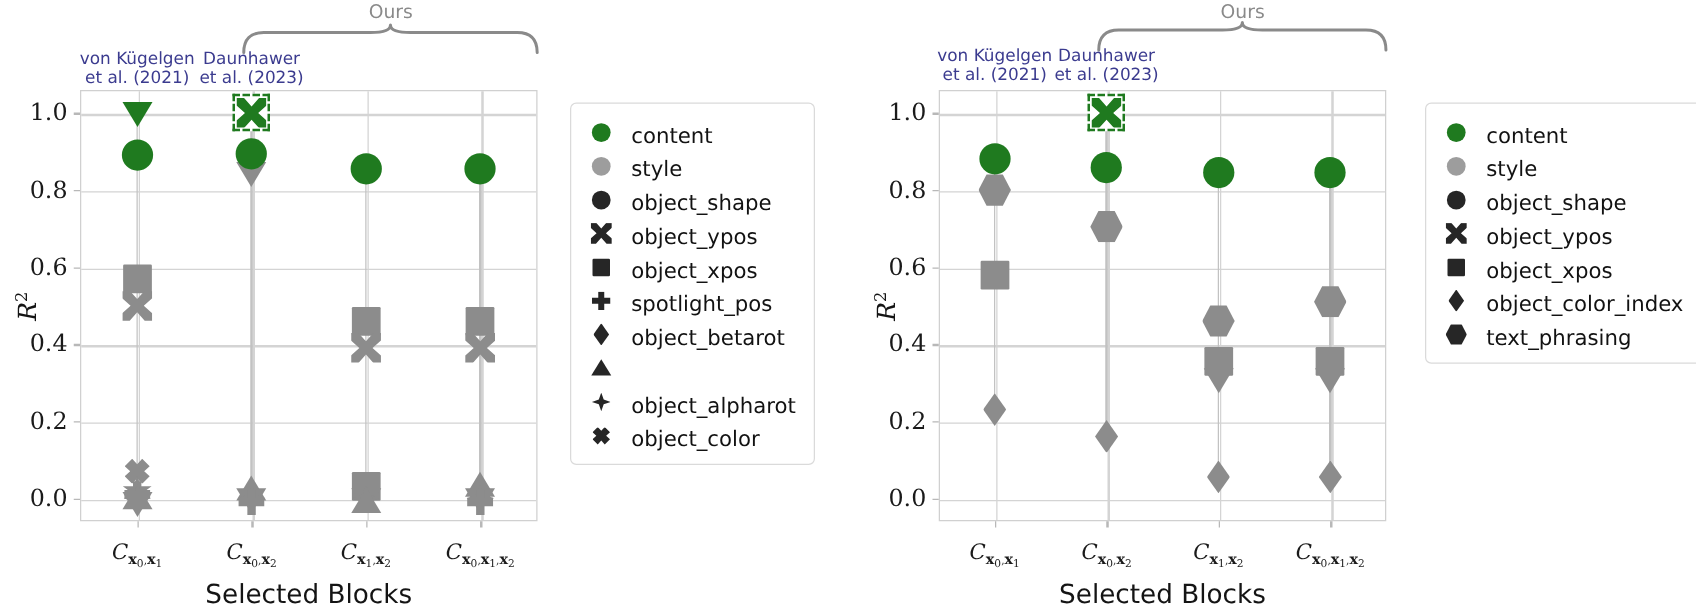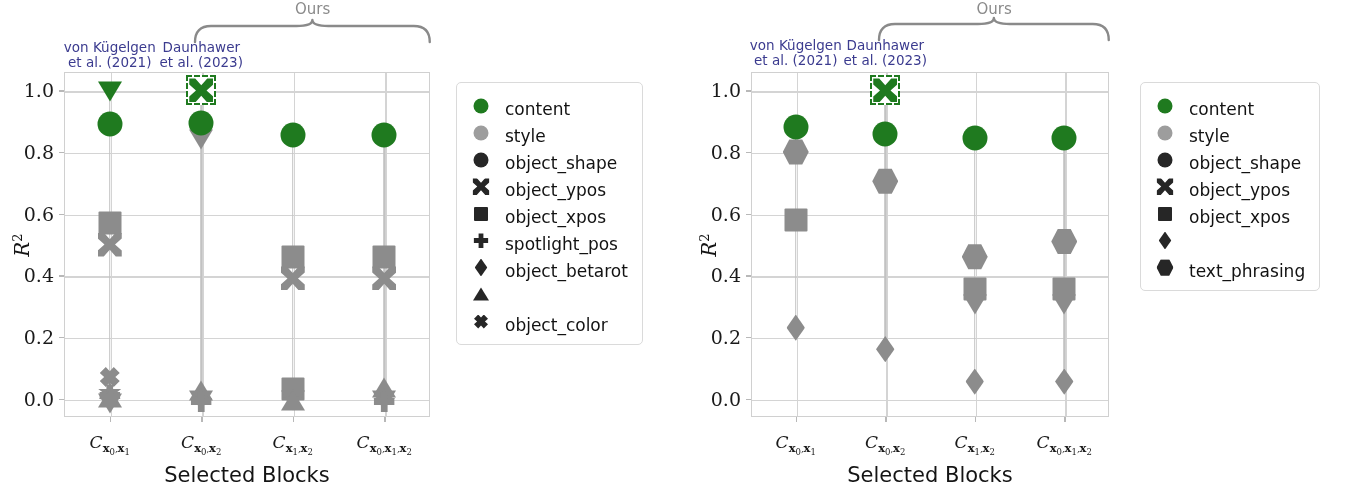--- a/index.html
+++ b/index.html
@@ -325,20 +325,26 @@
           </div>
           <div class="legend-text">object_betarot</div>
         </div>
         <div class="legend-row">
           <div class="legend-marker">
             <span class="mk mk-tri-up" style="left: 14px; top: 13.5px; border-left: 8.12px solid transparent; border-right: 8.12px solid transparent; border-bottom: 13.3px solid rgb(38, 38, 38); transform: translate(-50%, -58%);"></span>
           </div>
         </div>
         <div class="legend-row">
           <div class="legend-marker">
+            <span class="mk mk-x4" style="left: 14px; top: 13.5px; width: 15px; height: 15px; background: rgb(38, 38, 38);"></span>
+          </div>
+          <div class="legend-text">object_alpharot</div>
+        </div>
+        <div class="legend-row">
+          <div class="legend-marker">
             <span class="mk mk-x" style="left: 14px; top: 13.5px; width: 14px; height: 14px; background: rgb(38, 38, 38);"></span>
           </div>
           <div class="legend-text">object_color</div>
         </div>
       </div>
     </div>
   <div class="panel panel-right" id="panel-right">
       <div class="plot-frame" style="left: 61px; top: 72px; width: 358px; height: 345px;">
         <div class="gridline-h" style="background: rgb(212, 212, 212); top: 18.4821px;"></div>
         <div class="gridline-h" style="background: rgb(212, 212, 212); top: 80.0893px;"></div>
@@ -436,20 +442,21 @@
         <div class="legend-row">
           <div class="legend-marker">
             <span class="mk mk-square" style="left: 14px; top: 13.5px; width: 14px; height: 14px; background: rgb(38, 38, 38);"></span>
           </div>
           <div class="legend-text">object_xpos</div>
         </div>
         <div class="legend-row">
           <div class="legend-marker">
             <span class="mk mk-diamond" style="left: 14px; top: 13.5px; width: 12.58px; height: 17.85px; background: rgb(38, 38, 38); transform: translate(-50%, -50%); clip-path: polygon(50% 0%, 100% 50%, 50% 100%, 0% 50%);"></span>
           </div>
+          <div class="legend-text">object_color_index</div>
         </div>
         <div class="legend-row">
           <div class="legend-marker">
             <span class="mk mk-hex" style="left: 14px; top: 13.5px; width: 17px; height: 17px; background: rgb(38, 38, 38);"></span>
           </div>
           <div class="legend-text">text_phrasing</div>
         </div>
       </div>
     </div>
 </div>

